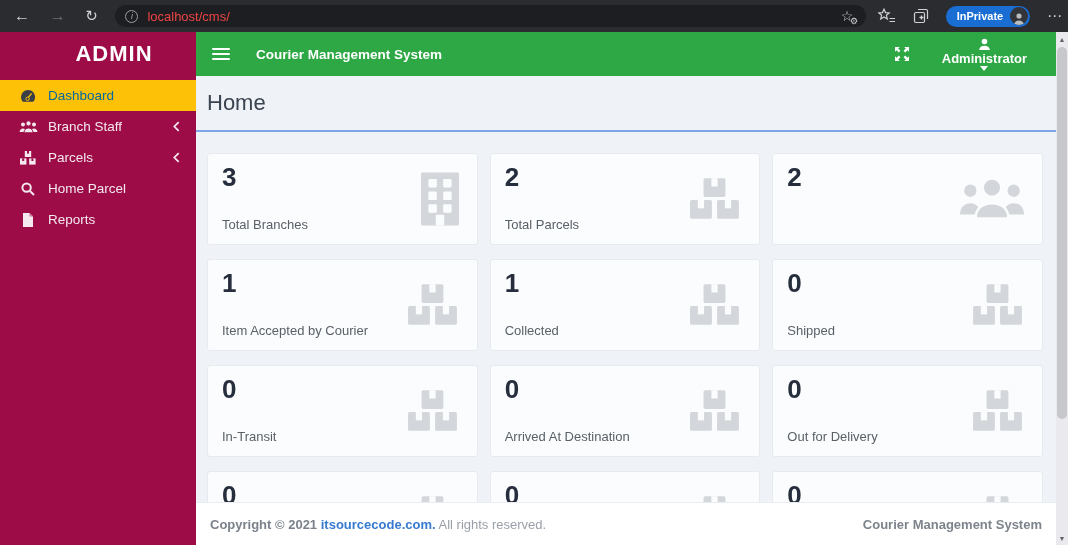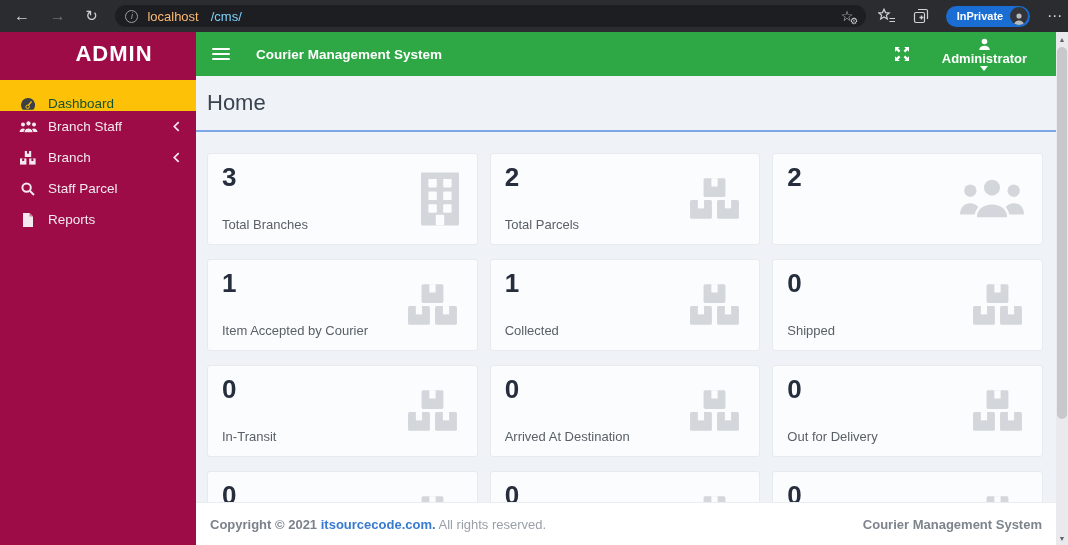--- a/index.html
+++ b/index.html
@@ -8,40 +8,40 @@
 
   
   .browser-bar { position:absolute; top:0; left:0; width:1068px; height:32px; background:#2b2c2f; display:flex; align-items:center; }
   .nav-btn { width:28px; height:26px; display:flex; align-items:center; justify-content:center; color:#cfd1d4; font-size:16px; cursor:pointer; }
   .nav-btn.back { margin-left:8px; }
   .nav-btn.fwd { color:#6b6e72; margin-left:8px; }
   .nav-btn.reload { margin-left:6px; font-size:15px; }
   .address-bar { margin-left:10px; width:756px; height:22px; background:#1d1e21; border-radius:11px; display:flex; align-items:center; padding:0 8px 0 10px; color:#e8eaed; }
   .info-icon { width:13px; height:13px; border:1px solid #9aa0a6; border-radius:50%; color:#9aa0a6; font-size:9px; line-height:11px; text-align:center; font-style:italic; flex:0 0 auto; }
   .url { margin-left:9px; font-size:13px; white-space:nowrap; }
-  .url .host { color:#fdba74; }
-  .url .path { color:#7dd3fc;padding-left:12px; }
+  .url .host { color:#ef4444; }
+  .url .path { color:#ef4444; }
   .addr-spacer { flex:1; }
   .star-gear { position:relative; color:#cfd1d4; font-size:14px; width:22px; text-align:center; }
   .star-gear .mini-gear { position:absolute; right:0; bottom:-2px; font-size:9px; color:#cfd1d4; }
   .chrome-icon { width:26px; height:26px; margin-left:8px; display:flex; align-items:center; justify-content:center; }
   .inprivate { margin-left:12px; height:21px; background:#1a6dd3; border-radius:11px; display:flex; align-items:center; padding:0 2px 0 11px; }
   .inprivate .txt { color:#fff; font-size:11px; font-weight:bold; margin-right:7px; }
   .avatar { width:18px; height:18px; border-radius:50%; background:#33353a; display:flex; align-items:flex-end; justify-content:center; overflow:hidden; }
   .more-btn { margin-left:12px; color:#cfd1d4; font-size:15px; letter-spacing:1px; width:26px; text-align:center; }
 
   
   .sidebar { position:absolute; top:32px; left:0; width:196px; height:513px; background:#9e0c48; }
   .brand { height:44px; display:flex; align-items:center; justify-content:center; color:#fff; font-size:22px; font-weight:bold; letter-spacing:1px;padding-left:32px; }
   .menu { list-style:none; margin-top:4px; }
   .menu-item { height:31px; display:flex; align-items:center; padding:0 16px 0 18px; color:#f3e9ee; font-size:13.5px; cursor:pointer; }
   .menu-item .mi-icon { width:20px; display:flex; justify-content:center; margin-right:10px; color:#f3e9ee; flex:0 0 auto; }
   .menu-item .mi-label { flex:1; }
   .menu-item .chev { color:#f3e9ee; display:flex; }
-  .menu-item.active { background:#fdc107; color:#14532d;align-items:flex-end; }
+  .menu-item.active { background:#fdc107; color:#0369a1; }
   .menu-item.active .mi-icon { color:#3b3f46; }
 
   
   .navbar { position:absolute; top:32px; left:196px; width:860px; height:44px; background:#2ea745; display:flex; align-items:center; color:#fff; }
   .hamburger { margin-left:16px; width:18px; cursor:pointer; }
   .hamburger div { height:2px; background:#fff; margin:3px 0; border-radius:1px; }
   .nav-title { margin-left:26px; font-size:13.5px; font-weight:bold; }
   .nav-spacer { flex:1; }
   .expand-btn { margin-right:26px; cursor:pointer; display:flex; }
   .user-menu { display:flex; align-items:center; margin-right:22px; cursor:pointer;flex-direction:column; }
@@ -144,35 +144,35 @@
       <span class="mi-icon">
         <svg width="16" height="14" viewBox="0 0 16 14" fill="currentColor">
             <rect x="4.8" y="0" width="6.4" height="6"></rect>
             <rect x="7" y="0" width="2" height="2.6" fill="#9e0c48"></rect>
             <rect x="0" y="7.4" width="6.4" height="6.2"></rect>
             <rect x="2.2" y="7.4" width="2" height="2.6" fill="#9e0c48"></rect>
             <rect x="9.2" y="7.4" width="6.4" height="6.2"></rect>
             <rect x="11.4" y="7.4" width="2" height="2.6" fill="#9e0c48"></rect>
           </svg>
       </span>
-      <span class="mi-label">Branch</span>
+      <span class="mi-label">Parcels</span>
       <span class="chev">
           <svg width="7" height="11" viewBox="0 0 8 12" fill="none" stroke="currentColor" stroke-width="2">
             <path d="M6.5 1 1.5 6l5 5"></path>
           </svg>
         </span>
     </li>
     <li class="menu-item">
       <span class="mi-icon">
         <svg width="14" height="14" viewBox="0 0 14 14" fill="none" stroke="currentColor" stroke-width="2">
             <circle cx="5.6" cy="5.6" r="4.2"></circle>
             <path d="M9 9l4 4"></path>
           </svg>
       </span>
-      <span class="mi-label">Staff Parcel</span>
+      <span class="mi-label">Home Parcel</span>
     </li>
     <li class="menu-item">
       <span class="mi-icon">
         <svg width="12" height="14" viewBox="0 0 12 14" fill="currentColor">
             <path d="M1 0h6.5L11 3.5V14H1z"></path>
             <path d="M7.5 0v3.5H11z" fill="#c77a9b"></path>
           </svg>
       </span>
       <span class="mi-label">Reports</span>
     </li>

